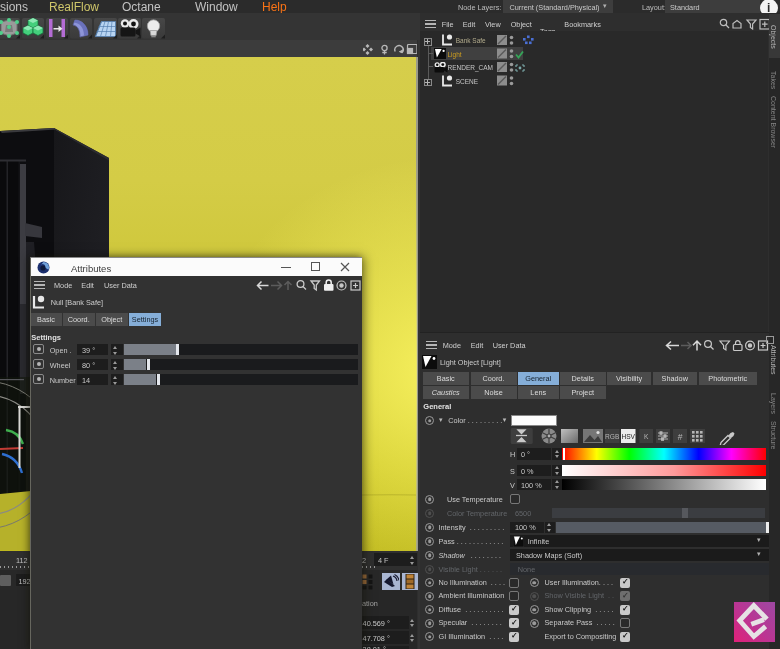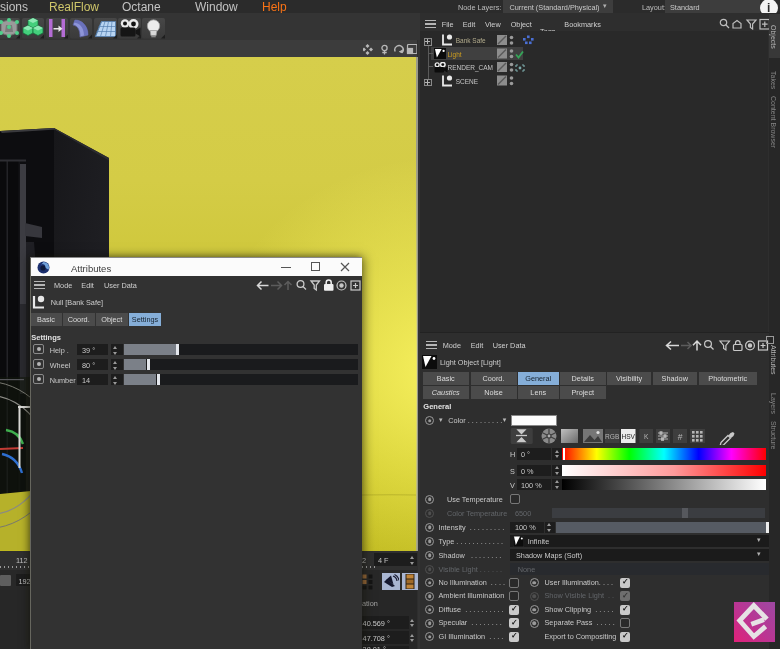--- a/index.html
+++ b/index.html
@@ -315,21 +315,21 @@
 <div class="tab" style="left:30.5px;top:313.3px;width:31px;">Basic</div>
 <div class="tab" style="left:63px;top:313.3px;width:31.5px;">Coord.</div>
 <div class="tab" style="left:96px;top:313.3px;width:31.5px;">Object</div>
 <div class="tab act" style="left:129px;top:313.3px;width:32px;">Settings</div>
 <div class="txt" style="left:31.3px;top:332.7px;font-weight:bold;font-size:7.5px;color:#e2e2e2;">Settings</div>
 
 <div id="fw-rows">
 
 <div class="abs" style="left:33px;top:344px;width:11px;height:10px;border:1px solid #8a8a8a;border-radius:2px;"></div>
 <div class="abs" style="left:36.5px;top:347px;width:4px;height:4px;background:#b5b5b5;border-radius:50%;"></div>
-<div class="txt" style="left:49.7px;top:346px;">Help .</div>
+<div class="txt" style="left:49.7px;top:346px;">Open .</div>
 <div class="field" style="left:77.3px;top:343.5px;width:30.7px;height:11px;"></div>
         <div class="field" style="left:111px;top:343.5px;width:12px;height:11px;"></div>
 <div class="txt" style="left:82px;top:346px;">39 °</div>
 
 <div class="spin" style="left:113px;top:346px;font-size:5.5px;color:#999;"></div>
 <div class="abs" style="left:124px;top:343.5px;width:234px;height:11px;background:#1a1b1d;"></div>
 <div class="abs" style="left:124px;top:343.5px;width:51.5px;height:11px;background:#7b8088;"></div>
 <div class="abs" style="left:175.7px;top:343.5px;width:3px;height:11px;background:#e4e7ec;"></div>
 
 <div class="abs" style="left:33px;top:359px;width:11px;height:10px;border:1px solid #8a8a8a;border-radius:2px;"></div>
@@ -626,32 +626,32 @@
 <div class="txt" style="left:438.5px;top:523px;">Intensity&nbsp; . . . . . . . . .</div>
 <div class="field" style="left:510px;top:521.5px;width:34px;height:11.5px;"></div>
 <div class="txt" style="left:515px;top:523px;">100 %</div>
 <div class="field" style="left:545px;top:521.5px;width:10px;height:11.5px;"></div>
         <div class="spin" style="left:547px;top:523px;"></div>
 <div class="abs" style="left:556px;top:521.5px;width:214px;height:11.5px;background:#1e1f22;"></div>
 <div class="abs" style="left:556px;top:521.5px;width:210px;height:11.5px;background:#565b63;"></div>
 <div class="abs" style="left:766px;top:521.5px;width:3.5px;height:11.5px;background:#ececec;"></div>
 
 <div class="circ" style="left:425px;top:536.5px;"></div>
-<div class="txt" style="left:438.5px;top:537px;">Type . . . . . . . . . . . .</div>
+<div class="txt" style="left:438.5px;top:537px;">Pass . . . . . . . . . . . .</div>
 <div class="abs" style="left:510px;top:535px;width:260px;height:12px;background:#1b1b1b;"></div>
 <svg class="abs" style="left:512.5px;top:535.5px;" width="11" height="11" viewBox="0 0 11 11">
   <rect x="0" y="0" width="11" height="11" fill="#0c0c0c" stroke="#444" stroke-width="0.5"></rect>
   <path d="M1,0.5 L7,0.5 L2.8,9 Z" fill="#ffffff"></path>
   <circle cx="8.8" cy="2.6" r="1" fill="#fff"></circle>
 </svg>
 <div class="txt" style="left:527.7px;top:537px;">Infinite</div>
 <div class="txt" style="left:757px;top:536px;color:#b0b0b0;font-size:7px;">▾</div>
 
 <div class="circ" style="left:425px;top:550.5px;"></div>
-<div class="txt" style="left:438.5px;top:551px;">Shadow &nbsp; . . . . . . . .</div>
+<div class="txt" style="left:438.5px;top:551px;font-style:italic;">Shadow &nbsp; . . . . . . . .</div>
 <div class="abs" style="left:510px;top:549px;width:260px;height:12px;background:#1b1b1b;"></div>
 <div class="txt" style="left:516px;top:551px;">Shadow Maps (Soft)</div>
 <div class="txt" style="left:757px;top:550px;color:#b0b0b0;font-size:7px;">▾</div>
 
 <div class="circ d" style="left:425px;top:564.5px;"></div>
 <div class="txt dim" style="left:438.5px;top:565px;">Visible Light . . . . . .</div>
 <div class="abs" style="left:510px;top:563px;width:260px;height:11.5px;background:#282a2e;"></div>
 <div class="txt dim" style="left:517.8px;top:565px;">None</div>
 </div>
 <div id="am-checks">

